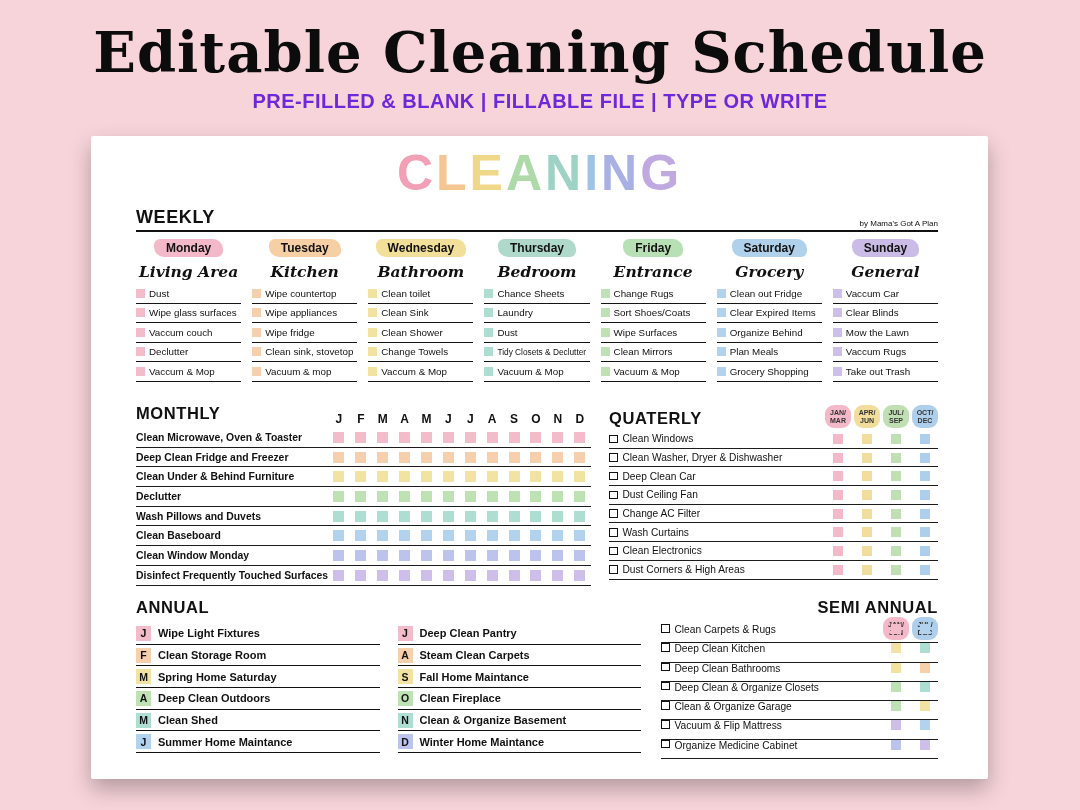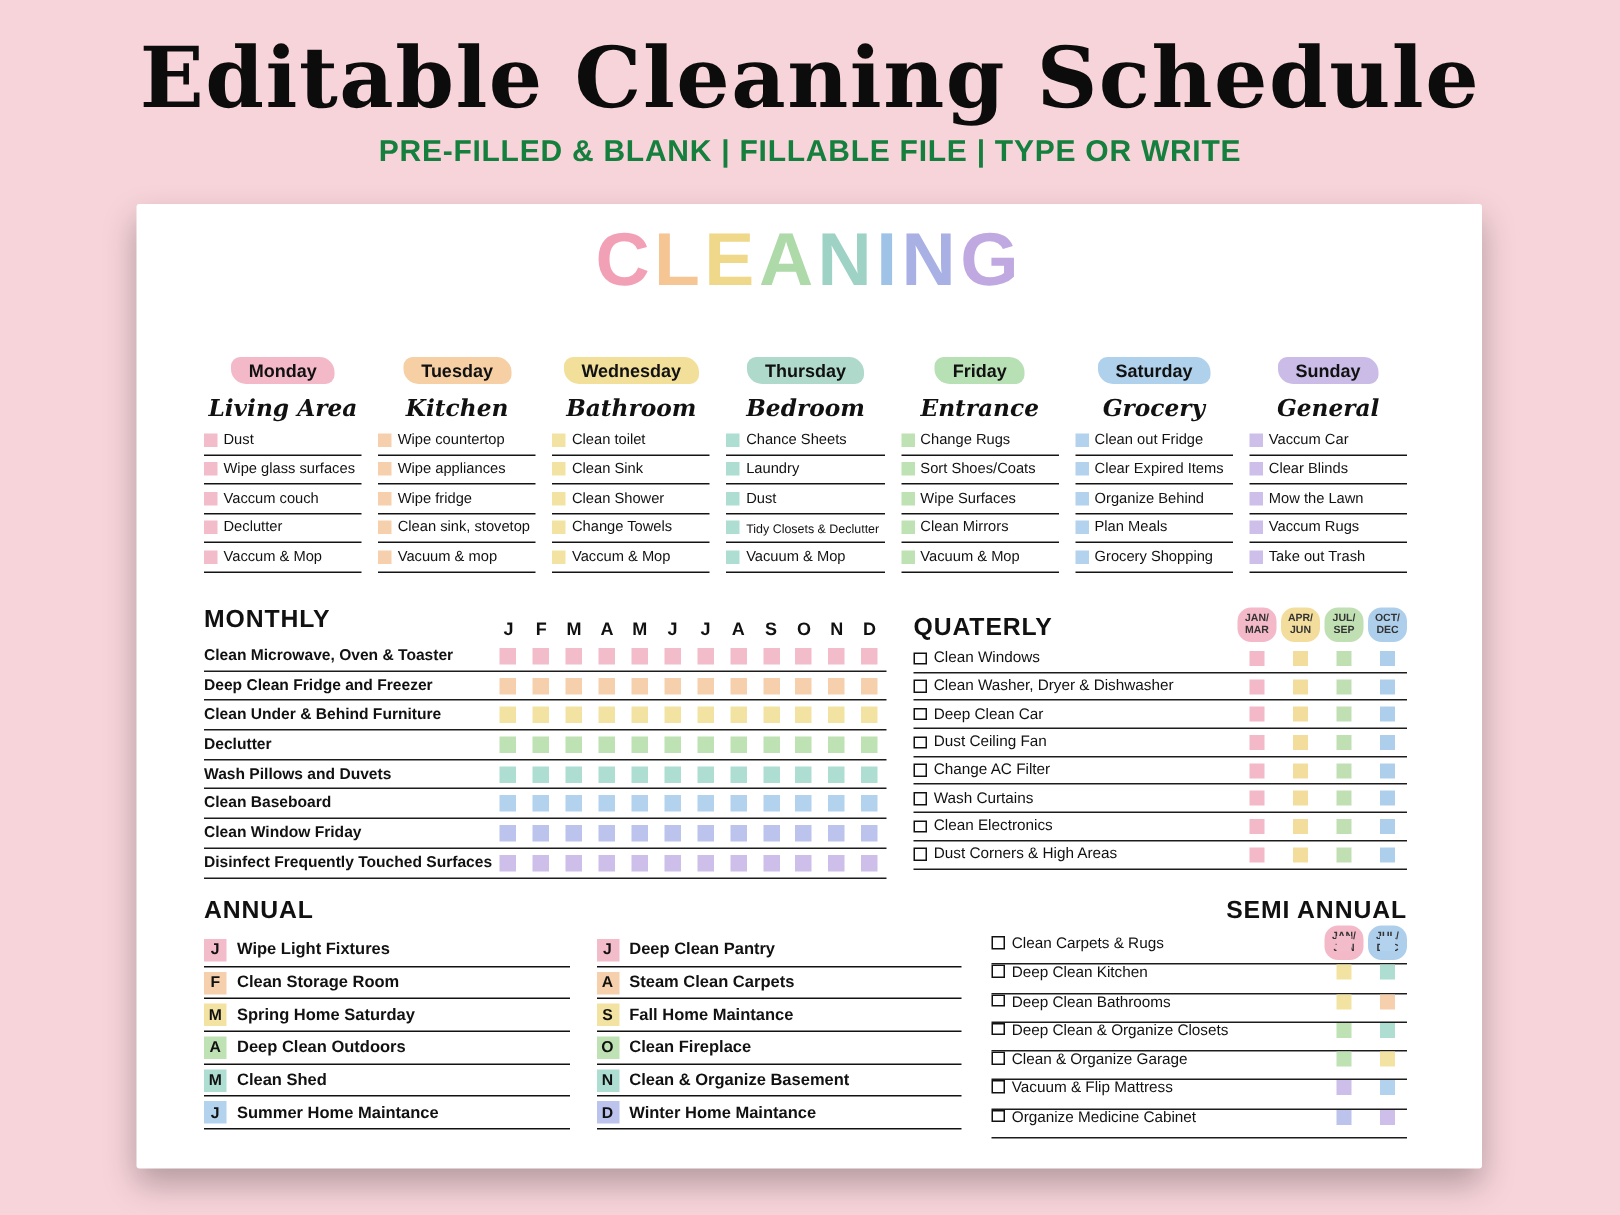--- a/index.html
+++ b/index.html
@@ -21,21 +21,21 @@
     color:#0c0c0c;
     margin-top:22px;
     line-height:1.1;
   }
   .banner-sub {
     text-align:center;
     font-size:20px;
     font-weight:bold;
     letter-spacing:0.5px;
     margin-top:6px;
-    color:#15803d;
+    color:#6d28d9;
   }
   
   .card {
     position:absolute; left:91px; top:136px; width:897px; height:643px;
     background:#ffffff;
     border-radius:2px;
     box-shadow:0 10px 22px rgba(0,0,0,0.28);
   }
   .logo { position:absolute; left:0; right:0; top:12px; text-align:center; }
   .logo-letters { font-size:50px; font-weight:bold; letter-spacing:3px; line-height:1; }
@@ -125,20 +125,24 @@
 
   <div class="banner-title">Editable Cleaning Schedule</div>
   <div class="banner-sub">PRE-FILLED &amp; BLANK | FILLABLE FILE | TYPE OR WRITE</div>
 
   <div class="card">
 
     <div class="logo">
       <div class="logo-letters" id="logo-letters"><span style="color: rgb(242, 160, 182);">C</span><span style="color: rgb(245, 197, 148);">L</span><span style="color: rgb(240, 216, 138);">E</span><span style="color: rgb(174, 217, 168);">A</span><span style="color: rgb(158, 210, 196);">N</span><span style="color: rgb(159, 195, 230);">I</span><span style="color: rgb(169, 176, 228);">N</span><span style="color: rgb(191, 169, 224);">G</span></div>
     </div>
 
+    <div class="weekly-header">
+      <span class="sec-title" style="font-size:18px;">WEEKLY</span>
+      <span class="byline">by Mama's Got A Plan</span>
+    </div>
 
     <div class="weekly-grid" id="weekly-grid">
         <div class="wcol">
           <div class="day-pill-wrap"><span class="day-pill" style="background: rgb(244, 185, 200);">Monday</span></div>
           <div class="wcat">Living Area</div>
           <div class="witem">
             <span class="wbox" style="background: rgb(243, 188, 202);"></span>
             <span>Dust</span>
           </div>
           <div class="witem">
@@ -563,21 +567,21 @@
               </span>
               <span class="mcell">
                 <span class="msq" style="background: rgb(179, 210, 237);"></span>
               </span>
               <span class="mcell">
                 <span class="msq" style="background: rgb(179, 210, 237);"></span>
               </span>
             </div>
           </div>
           <div class="mrow">
-            <span class="mrow-label">Clean Window Friday</span>
+            <span class="mrow-label">Clean Window Monday</span>
             <div class="msquares">
               <span class="mcell">
                 <span class="msq" style="background: rgb(188, 195, 236);"></span>
               </span>
               <span class="mcell">
                 <span class="msq" style="background: rgb(188, 195, 236);"></span>
               </span>
               <span class="mcell">
                 <span class="msq" style="background: rgb(188, 195, 236);"></span>
               </span>

